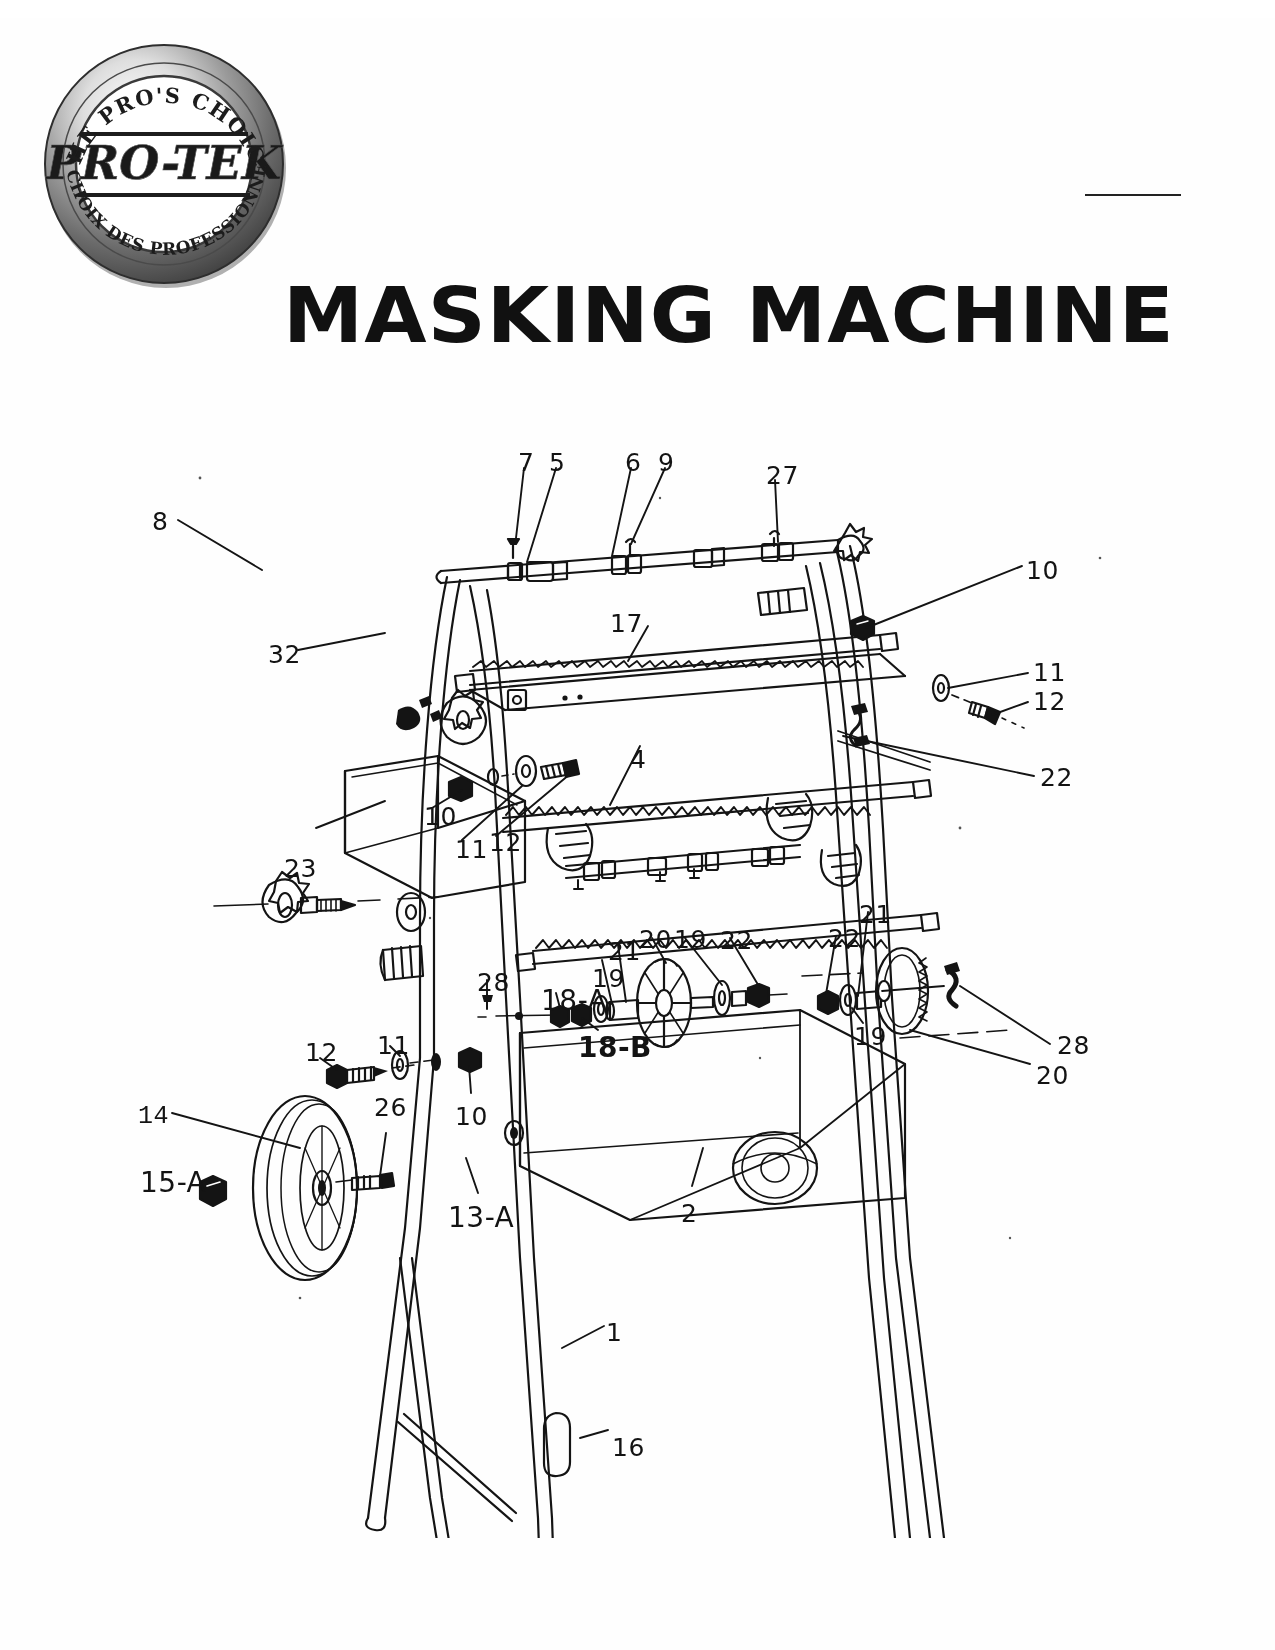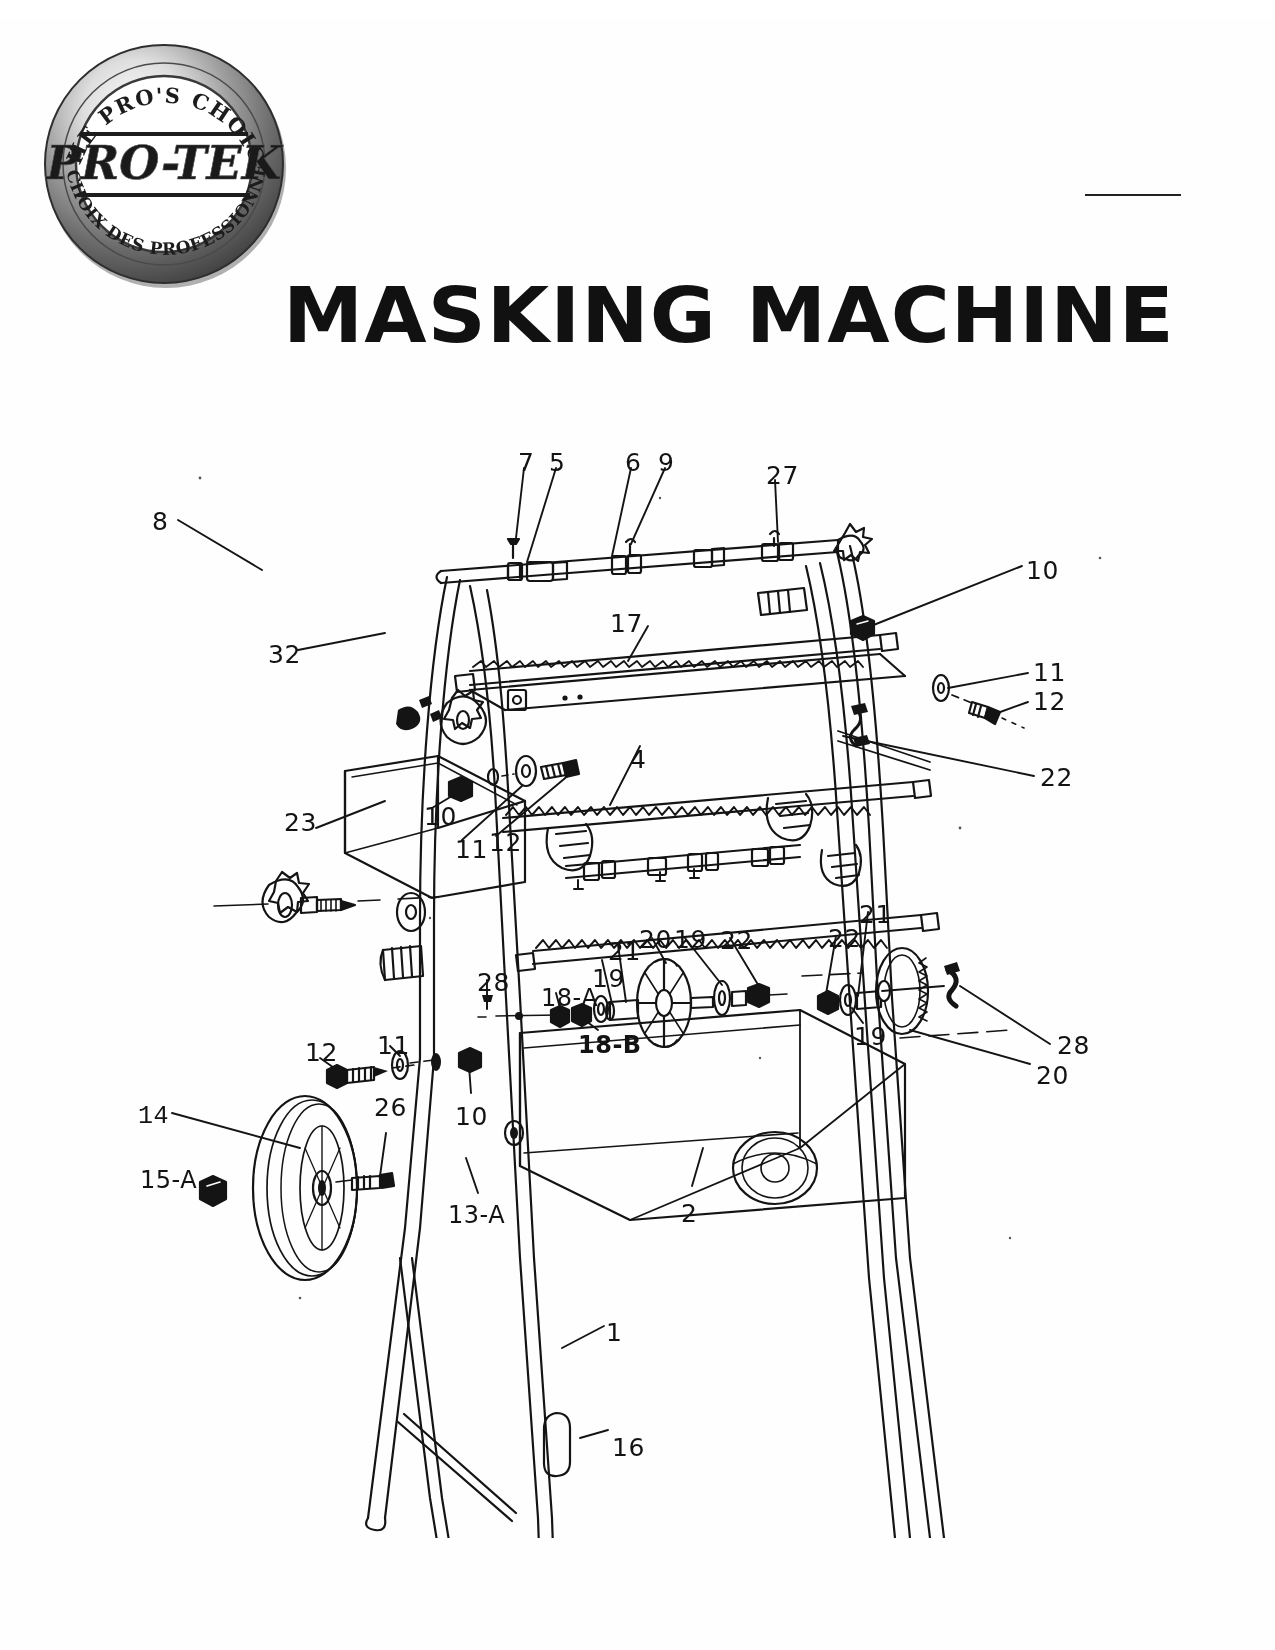--- a/index.html
+++ b/index.html
@@ -31,21 +31,21 @@
   #drawing svg{display:block;width:100%;height:100%;}
 
   
   .callout{
     position:absolute;
     font-family:"DejaVu Sans", sans-serif;
     font-size:25px;font-weight:400;color:#131313;
     letter-spacing:0.5px;white-space:nowrap;
     user-select:none;
   }
-  .callout.sm{font-size:24px;}
+  .callout.sm{font-size:28px;}
 </style>
 </head>
 <body>
 
 <div class="page">
 
   <div id="logo">
     <svg viewBox="0 0 248 248" xmlns="http://www.w3.org/2000/svg">
       <defs>
         <radialGradient id="rimGrad" cx="38%" cy="28%" r="78%">
@@ -515,21 +515,21 @@
       <div class="callout" style="left: 625px; top: 430px;">6</div>
       <div class="callout" style="left: 658px; top: 430px;">9</div>
       <div class="callout" style="left: 766px; top: 443px;">27</div>
       <div class="callout" style="left: 1026px; top: 538px;">10</div>
       <div class="callout" style="left: 268px; top: 622px;">32</div>
       <div class="callout" style="left: 610px; top: 591px;">17</div>
       <div class="callout" style="left: 1033px; top: 640px;">11</div>
       <div class="callout" style="left: 1033px; top: 669px;">12</div>
       <div class="callout" style="left: 630px; top: 727px;">4</div>
       <div class="callout" style="left: 1040px; top: 745px;">22</div>
-      <div class="callout" style="left: 284px; top: 790px;">23</div>
+      <div class="callout" style="left: 284px; top: 836px;">23</div>
       <div class="callout" style="left: 424px; top: 784px;">10</div>
       <div class="callout" style="left: 455px; top: 817px;">11</div>
       <div class="callout" style="left: 489px; top: 810px;">12</div>
       <div class="callout" style="left: 828px; top: 906px;">22</div>
       <div class="callout" style="left: 859px; top: 882px;">21</div>
       <div class="callout" style="left: 608px; top: 919px;">21</div>
       <div class="callout" style="left: 639px; top: 907px;">20</div>
       <div class="callout" style="left: 674px; top: 907px;">19</div>
       <div class="callout" style="left: 720px; top: 908px;">22</div>
       <div class="callout" style="left: 592px; top: 946px;">19</div>

